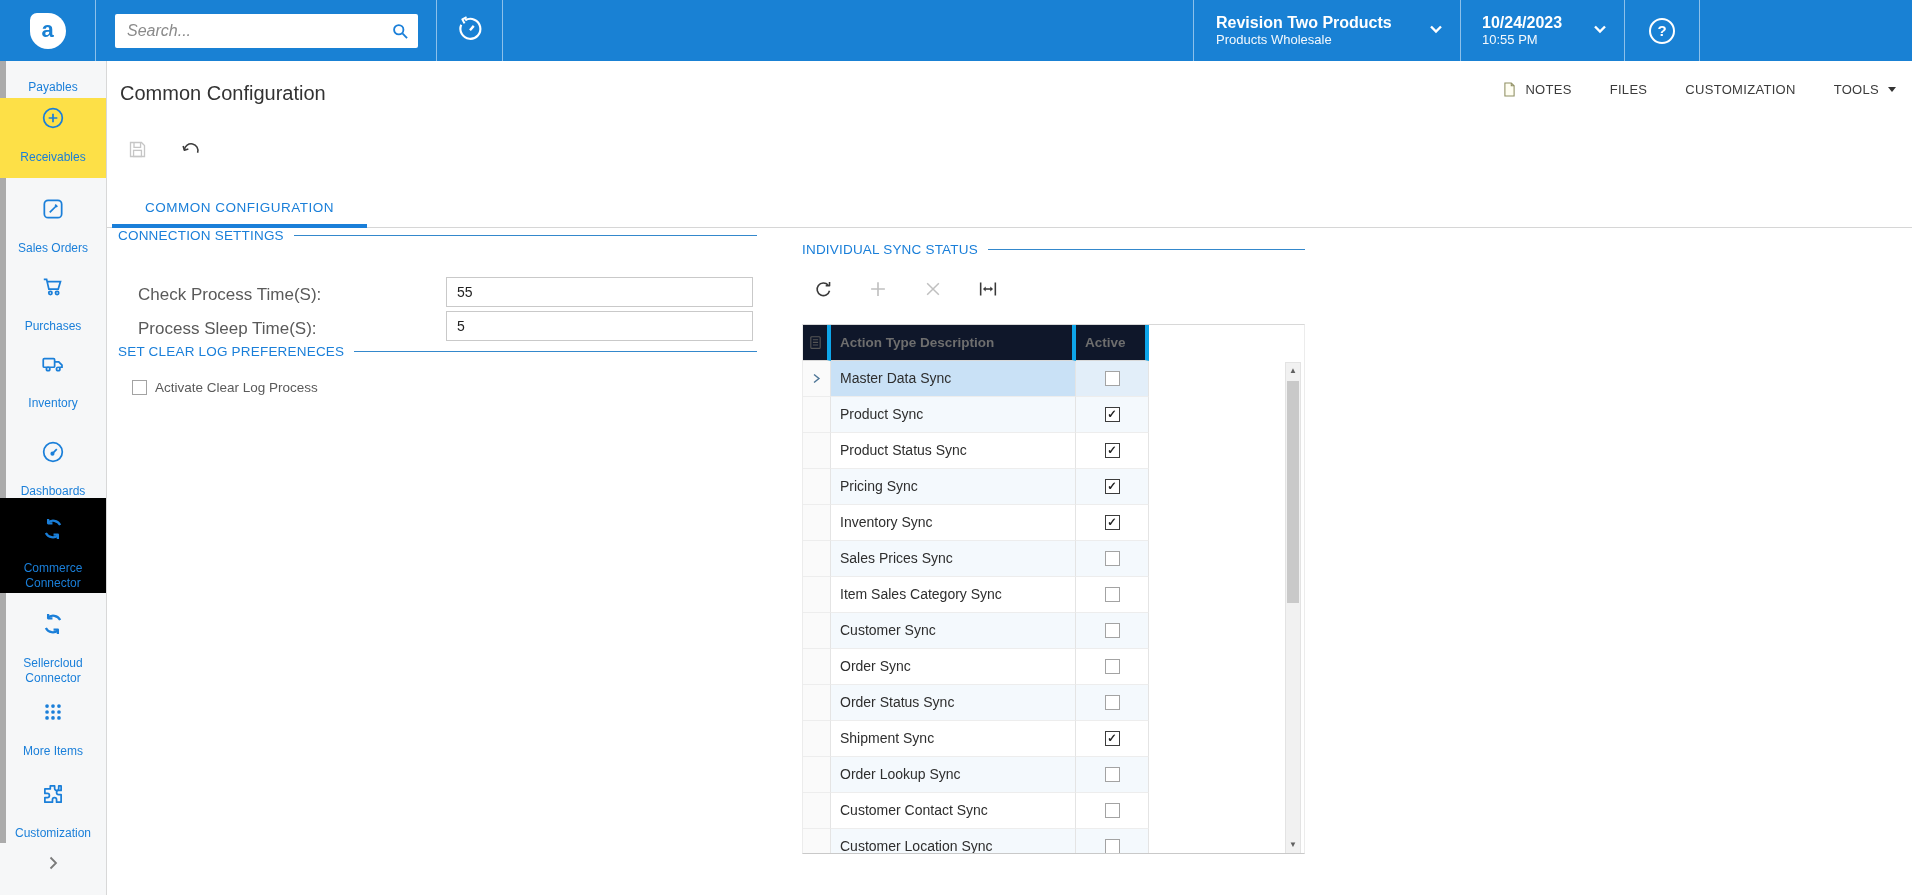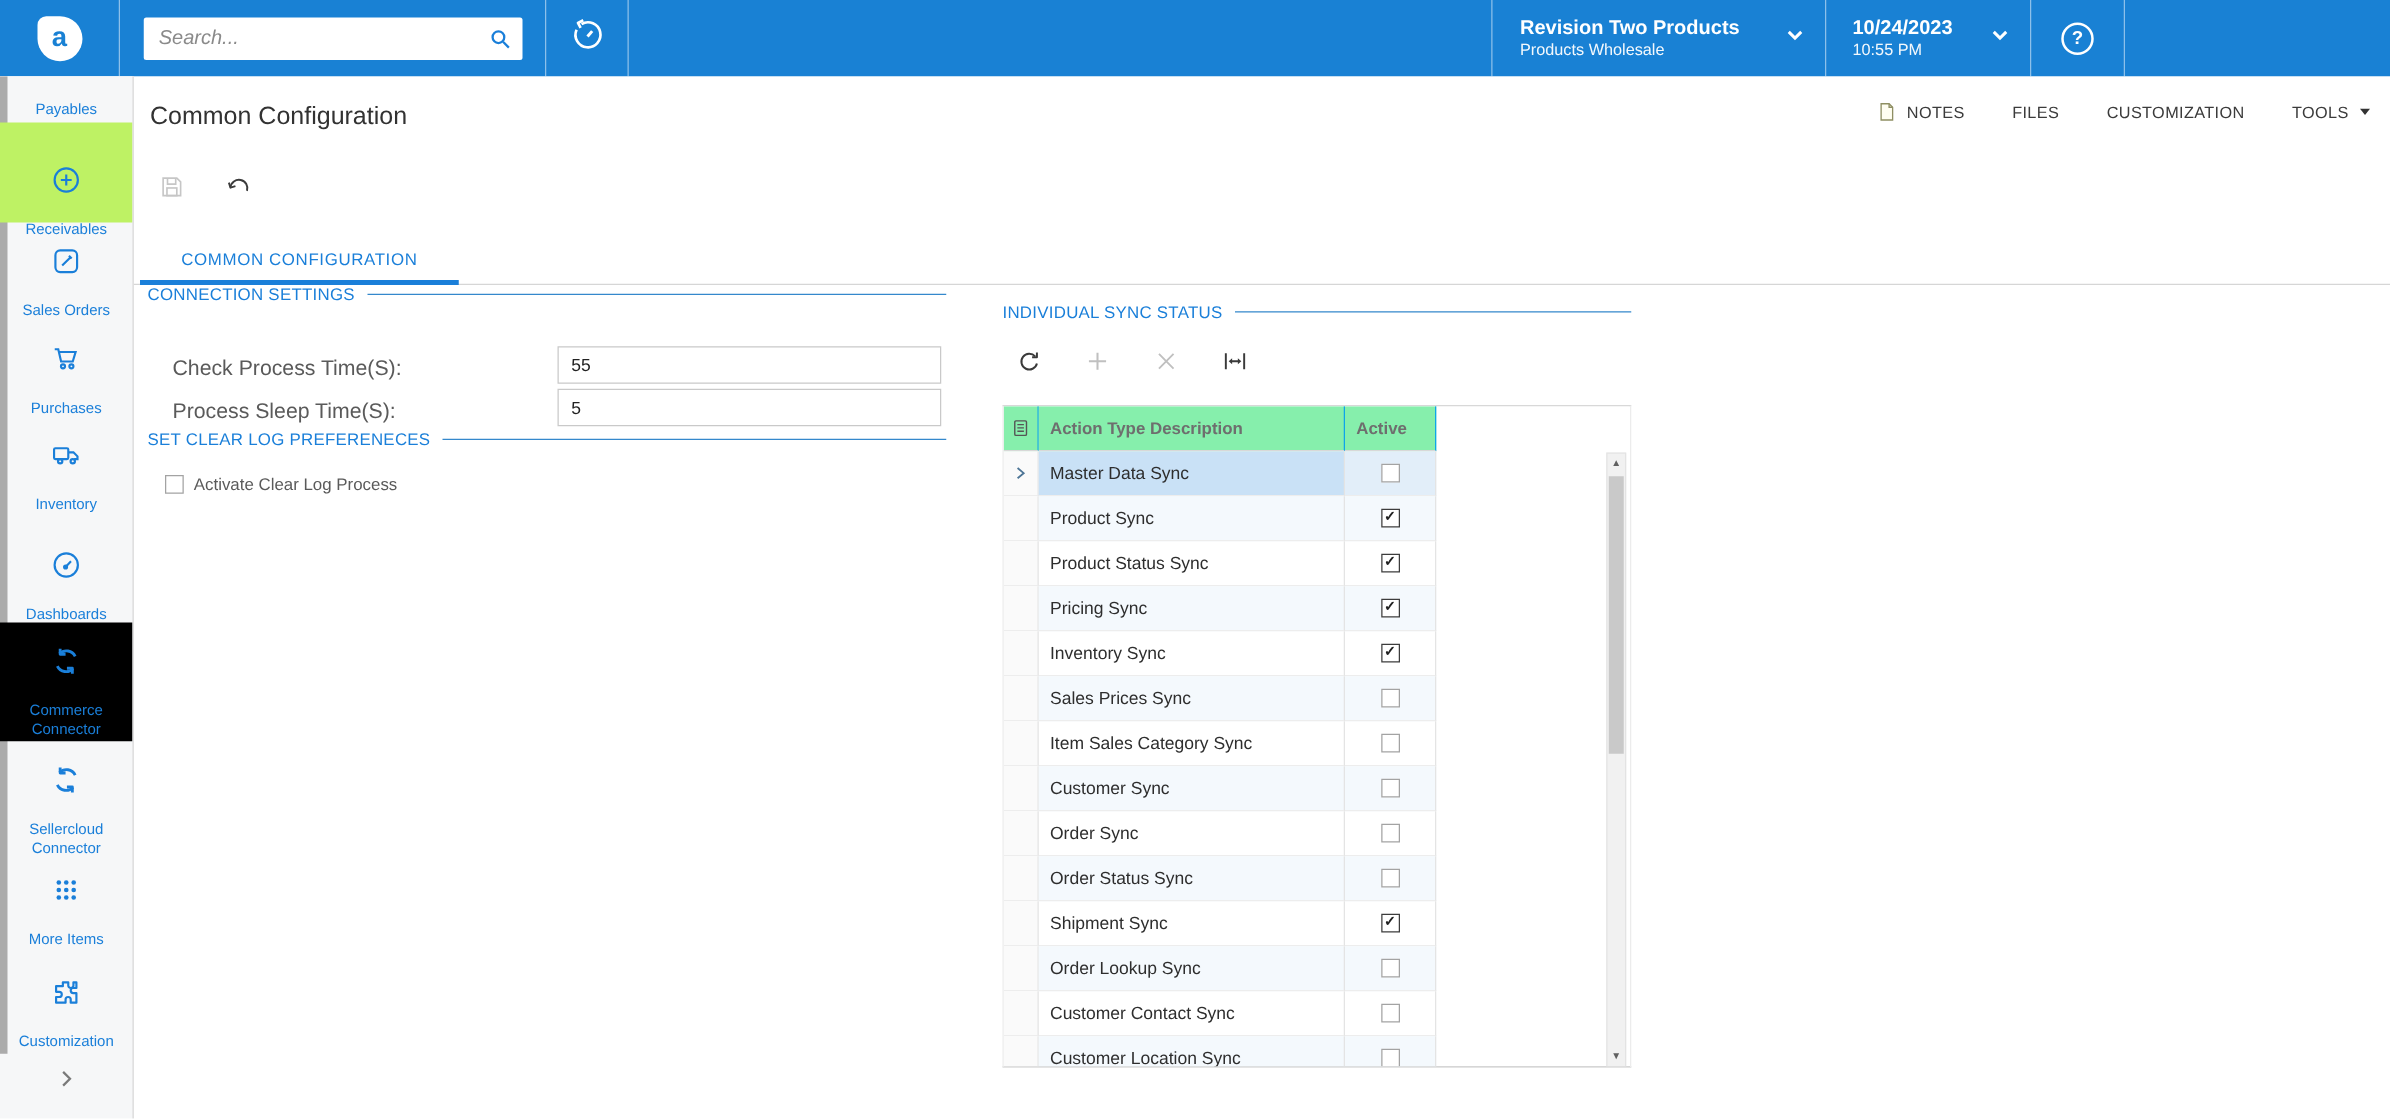--- a/index.html
+++ b/index.html
@@ -32,21 +32,21 @@
   .user-name { color:#fff; font-size:15px; font-weight:600; margin-left:10px; white-space:nowrap; }
   .user-ic { margin-left:28px; }
 
   
   .sidebar { position:absolute; left:0; top:61px; width:107px; height:834px; background:#f6f7f8; border-right:1px solid #d8d8d8; overflow:hidden; }
   .side-scroll { position:absolute; left:0; top:0; width:6px; height:782px; background:#ababab; }
   .nav-item { position:absolute; left:0; width:100%; text-align:center; color:var(--accent,#1a7fd9); cursor:pointer; }
   .nav-icon { display:block; height:28px; }
   .nav-icon svg { width:26px; height:26px; }
   .nav-label { display:block; font-size:12px; line-height:15px; margin-top:17px; padding:0 4px; }
-  .nav-rec { top:37px; height:80px; background:#bef264; padding-top:33px; }
+  .nav-rec { top:37px; height:80px; background:#fde047; padding-top:7px; }
   .nav-cc  { top:437px; height:95px; background:#000000; padding-top:18px; }
   .side-expand { position:absolute; top:794px; left:0; width:100%; text-align:center; cursor:pointer; }
 
   
   .page-title { position:absolute; left:120px; top:82px; font-size:20px; color:#323232; }
   .header-links { position:absolute; top:81px; right:16px; display:flex; gap:38px; align-items:center; }
   .hlink { display:flex; align-items:center; gap:7px; font-size:13px; letter-spacing:.3px; color:#3b3b3b; cursor:pointer; white-space:nowrap; }
   .caret-dn { width:0; height:0; border-left:4.5px solid transparent; border-right:4.5px solid transparent; border-top:5px solid #333; margin-left:2px; }
 
   .record-toolbar { position:absolute; left:126px; top:138px; display:flex; gap:32px; align-items:center; }
@@ -66,21 +66,21 @@
   .cb { width:15px; height:15px; border:1px solid #a3a3a3; background:#fff; display:inline-flex; align-items:center; justify-content:center; font-size:11.5px; color:#222; line-height:1; cursor:pointer; }
   .cb.on { border:1.5px solid #3c3c3c; font-weight:bold; }
   .clearlog-row { position:absolute; left:132px; top:380px; display:flex; align-items:center; gap:8px; }
   .clearlog-row .lbl { font-size:13.5px; color:#5a5a5a; }
 
   
   .grid-toolbar { position:absolute; left:812px; top:278px; display:flex; gap:33px; align-items:center; }
   .gt-btn { width:22px; height:22px; display:flex; align-items:center; justify-content:center; cursor:pointer; }
   .grid { position:absolute; left:802px; top:324px; width:503px; height:530px; border-top:1px solid #d8d8d8; border-bottom:1px solid #c9c9c9; border-left:1px solid #ececec; border-right:1px solid #ececec; background:#fff; overflow:hidden; }
   .ghead { display:flex; height:36px; }
-  .gh { background:#86efac; border-right:1px solid #0ea5e9; border-bottom:1px solid #d8d8d8; }
+  .gh { background:#0f172a; border-right:4px solid #0ea5e9; border-bottom:1px solid #d8d8d8; }
   .gh-sel { width:28px; display:flex; align-items:center; justify-content:center; }
   .gh-desc { width:245px; padding-left:9px; line-height:35px; font-size:13.5px; font-weight:bold; color:#6e6e6e; }
   .gh-active { width:73px; padding-left:9px; line-height:35px; font-size:13.5px; font-weight:bold; color:#6e6e6e; }
   .gbody { position:relative; height:493px; overflow:hidden; }
   .grow { display:flex; height:36px; }
   .gc { border-bottom:1px solid #ededed; border-right:1px solid #e4e4e4; }
   .gc-sel { width:28px; display:flex; align-items:center; justify-content:center; background:#fafafa; }
   .gc-desc { width:245px; padding:0 9px; line-height:35px; font-size:14px; color:#2e2e2e; white-space:nowrap; overflow:hidden; }
   .gc-active { width:73px; display:flex; align-items:center; justify-content:center; }
   .grow.alt .gc-desc, .grow.alt .gc-active { background:#f4f9fd; }

